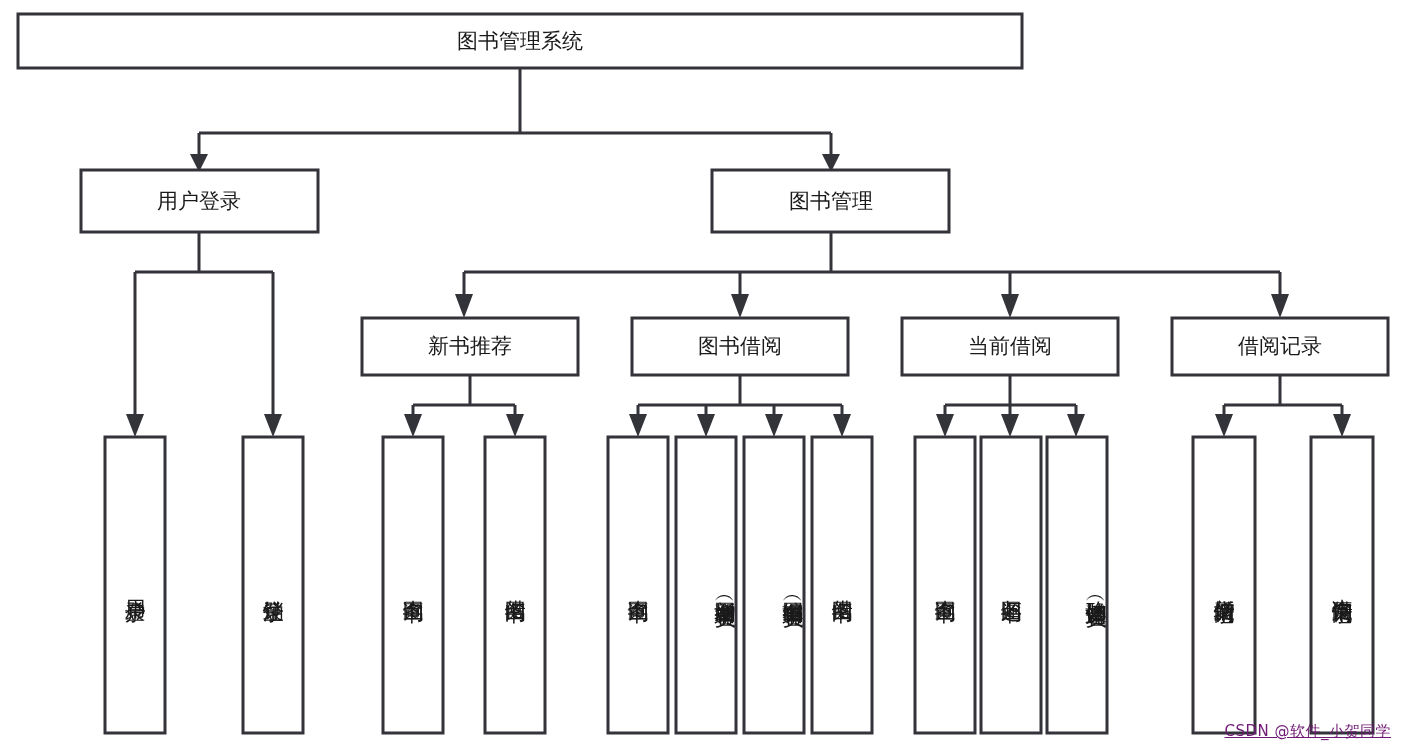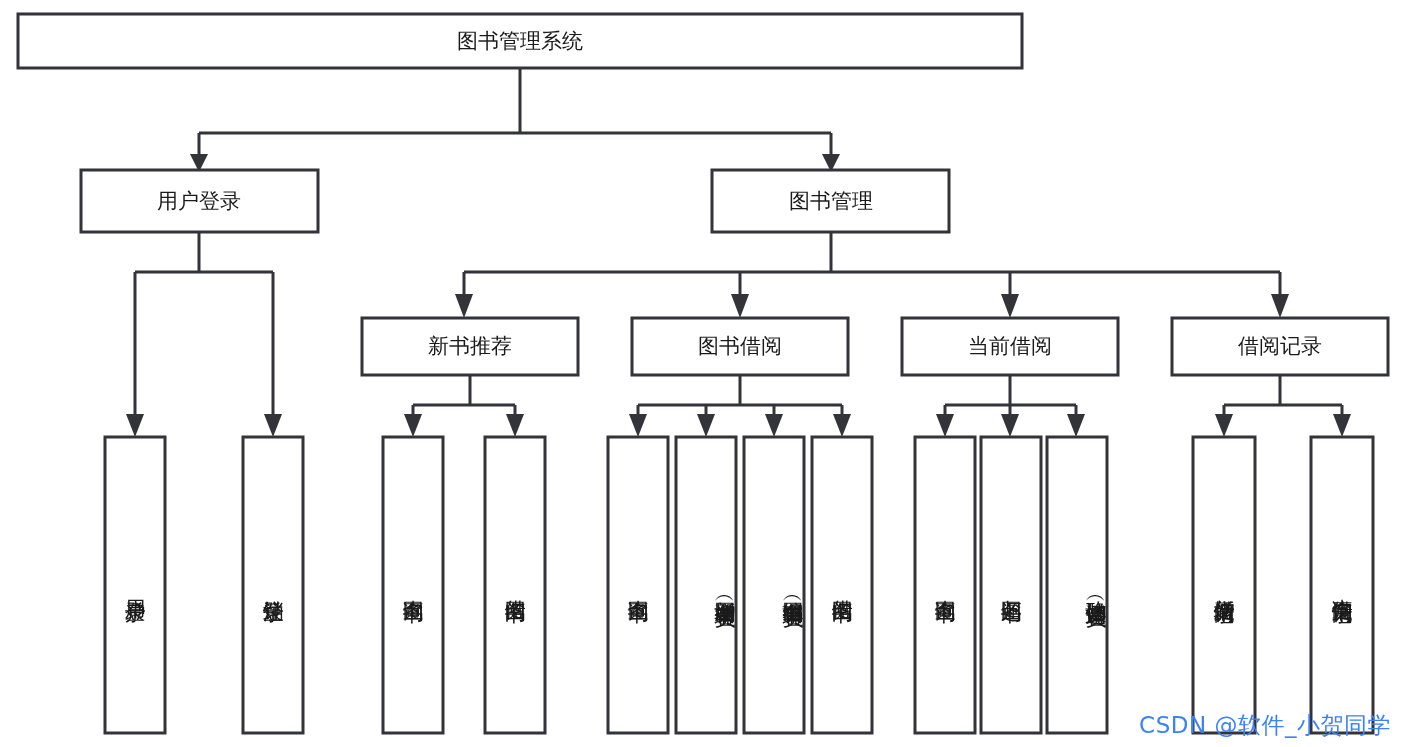--- a/index.html
+++ b/index.html
@@ -62,24 +62,25 @@
     text-align: center;
     box-sizing: border-box;
     pointer-events: none;
     white-space: nowrap;
   }
   #watermark {
     position: absolute;
     right: 14px;
     bottom: 6px;
     font-family: "DejaVu Sans", "Liberation Sans", sans-serif;
-    font-size: 23px;
-    color: #3b82f6;
+    font-size: 15px;
+    color: #701a75;
     letter-spacing: 0.5px;
     white-space: nowrap;
+    text-decoration: underline;
   }
 </style>
 </head>
 <body>
 
 <div id="diagram-root">
 
   <svg id="tree-svg" viewBox="0 0 1405 747">
     <defs>
       <marker id="arrow" viewBox="0 0 12 14" refX="1" refY="7" markerWidth="12" markerHeight="14" orient="auto-start-reverse" markerUnits="userSpaceOnUse">

